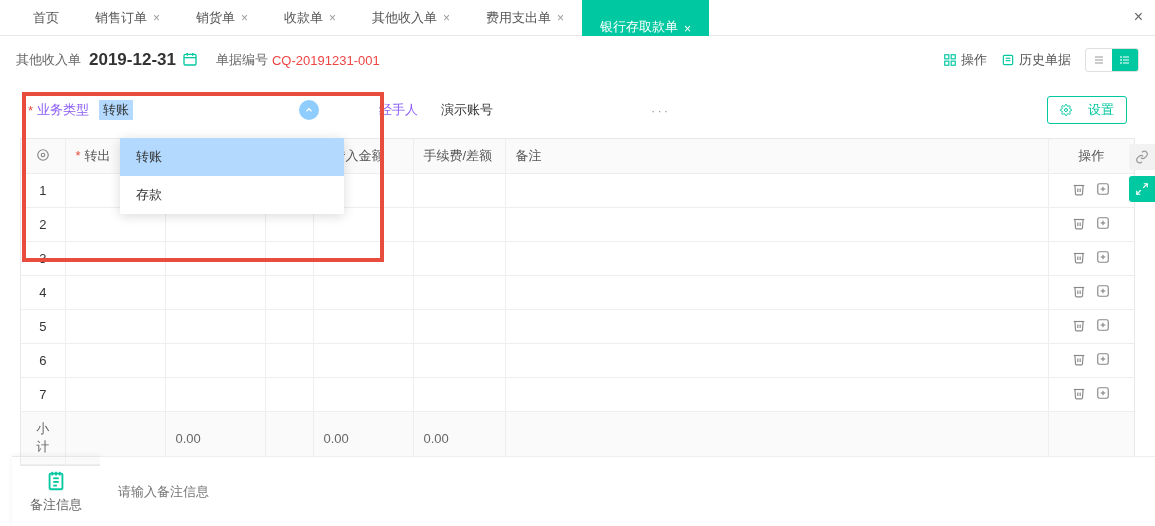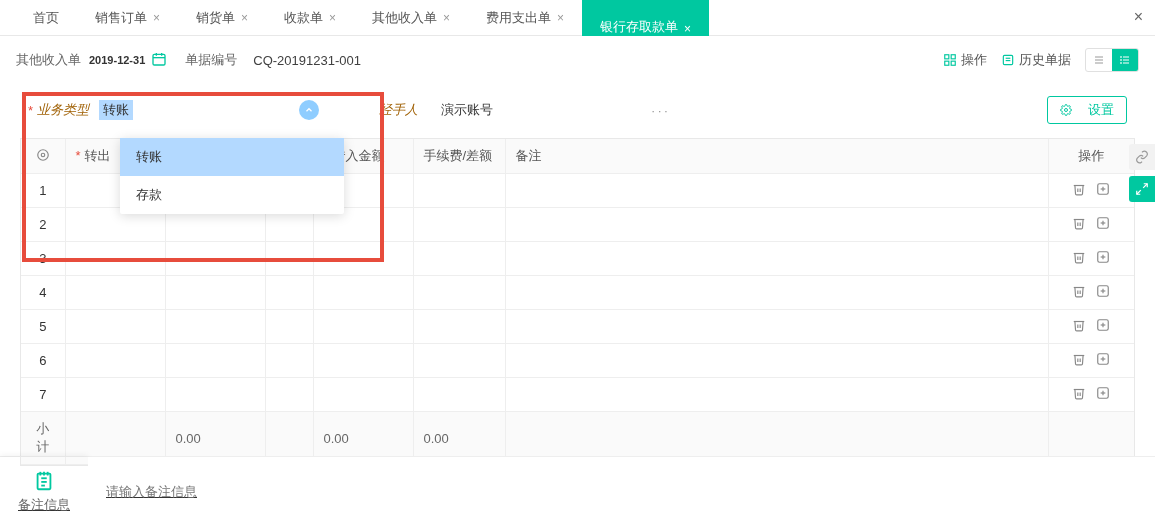--- a/index.html
+++ b/index.html
@@ -9,36 +9,36 @@
 .tabs { height: 36px; display: flex; align-items: center; border-bottom: 1px solid #e8e8e8; padding-left: 15px; position: relative; }
 .tab { padding: 0 18px; height: 36px; display: flex; align-items: center; cursor: pointer; color: #555; }
 .tab .tab-close { margin-left: 6px; color: #999; font-size: 12px; }
 .tab.active { background: #00c8a0; color: #fff; align-items: flex-end; }
 .tab.active .tab-close { color: #fff; }
 .tabs-close-all { position: absolute; right: 12px; top: 8px; color: #666; cursor: pointer; font-size: 16px; }
 
 
 .header { height: 48px; display: flex; align-items: center; padding: 0 16px; }
 .hdr-label { color: #666; margin-right: 8px; }
-.hdr-date { font-weight: 600; font-size: 11px; margin-right: 6px; }
+.hdr-date { font-weight: 600; font-size: 17px; margin-right: 6px; }
 .cal-icon { color: #00c8a0; margin-right: 18px; }
-.hdr-doc { color: #666; margin-right: 16px; }
-.hdr-docno { color: #404040; }
+.hdr-doc { color: #666; margin-right: 4px; }
+.hdr-docno { color: #ef4444; }
 .hdr-right { margin-left: auto; display: flex; align-items: center; gap: 14px; }
 .hdr-link { color: #555; display: flex; align-items: center; gap: 4px; cursor: pointer; }
 .hdr-link svg { stroke: #00c8a0; }
 .view-toggle { display: flex; border: 1px solid #e0e0e0; border-radius: 3px; overflow: hidden; }
 .view-toggle > div { width: 26px; height: 22px; display: flex; align-items: center; justify-content: center; cursor: pointer; }
 .view-toggle .vt-active { background: #00c8a0; }
 
 
 .form-row { padding: 12px 28px 14px; display: flex; align-items: center; position: relative; }
 .field { display: flex; align-items: center; margin-right: 60px; }
 .req { color: #e74c3c; margin-right: 4px; }
-.flabel { color: #a16207; margin-right: 10px; font-style: italic; }
+.flabel { color: #8b5cf6; margin-right: 10px; }
 .fval { min-width: 110px; margin-left: 13px; }
 .combo { position: relative; display: flex; align-items: center; width: 220px; }
 .combo-input { background: #b3d9ff; padding: 1px 4px; color: #333; border: none; outline: none; }
 .combo-btn { position: absolute; right: 0; width: 20px; height: 20px; border-radius: 50%; background: #8fcdff; display: flex; align-items: center; justify-content: center; cursor: pointer; }
 .dots { color: #999; letter-spacing: 2px; }
 .dept-drop { color: #00c8a0; margin-left: 120px; }
 .settings-btn { margin-left: auto; border: 1px solid #00c8a0; color: #00c8a0; padding: 4px 12px; border-radius: 3px; cursor: pointer; display: flex; align-items: center; gap: 16px; }
 
 
 .red-box { position: absolute; border: 4px solid #e74c3c; left: 22px; top: 92px; width: 362px; height: 170px; pointer-events: none; z-index: 50; }
@@ -65,21 +65,21 @@
 .row-ops { display: flex; gap: 10px; justify-content: center; }
 .row-ops span { color: #888; cursor: pointer; }
 tr.subtotal td { background: #fafafa; color: #666; }
 
 
 .side-tools { position: absolute; right: 0; top: 144px; display: flex; flex-direction: column; }
 .side-btn { width: 26px; height: 26px; display: flex; align-items: center; justify-content: center; background: #f2f2f2; border-radius: 3px 0 0 3px; margin-bottom: 6px; color: #999; cursor: pointer; }
 .side-btn.green { background: #00c8a0; color: #fff; }
 
 
-.remarks { position: absolute; bottom: 0; left: 0; right: 0; height: 70px; display: flex; border-top: 1px solid #eee; text-decoration: underline; }
+.remarks { position: absolute; bottom: 0; left: 12px; right: 0; height: 70px; display: flex; border-top: 1px solid #eee; }
 .remarks-tab { width: 88px; display: flex; flex-direction: column; align-items: center; justify-content: center; gap: 4px; color: #666; cursor: pointer; box-shadow: 0 -2px 6px rgba(0,0,0,0.05); }
 .remarks-tab svg { stroke: #00c8a0; }
 .remarks-input { flex: 1; border: none; padding: 14px 18px; font-size: 13px; color: #999; outline: none; }
 </style>
 </head>
 <body>
 
 <div class="tabs">
   <div class="tab">
       <span>首页</span>

